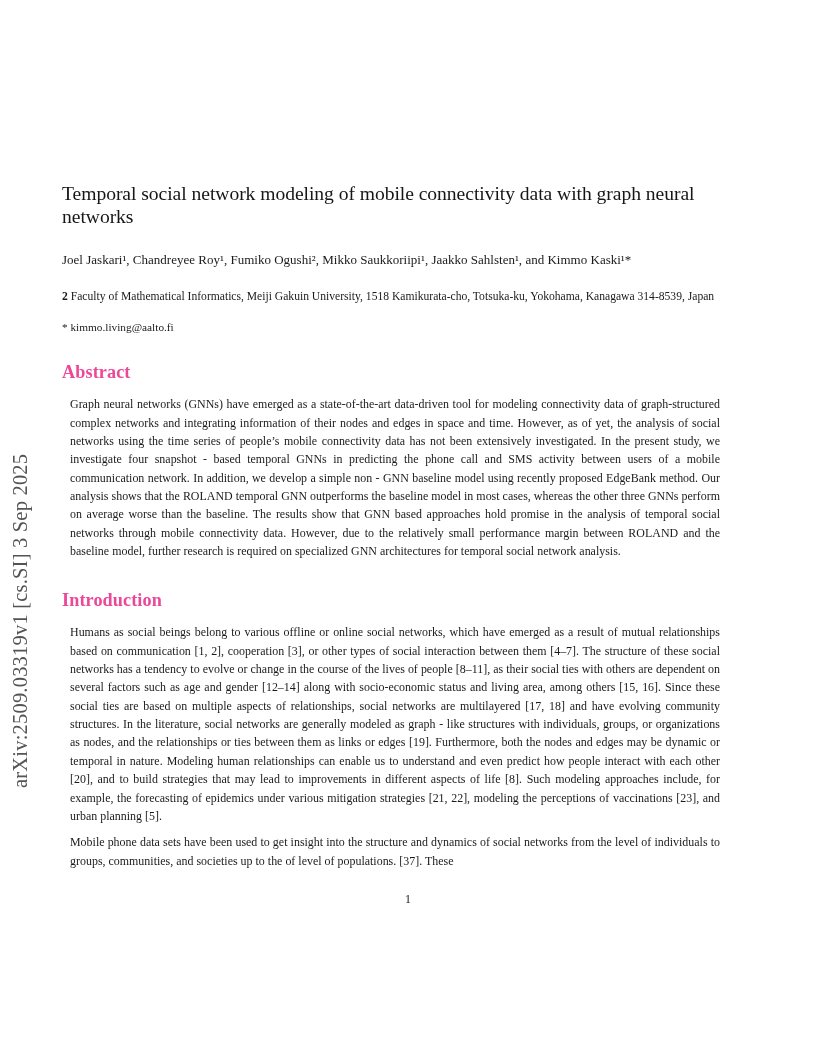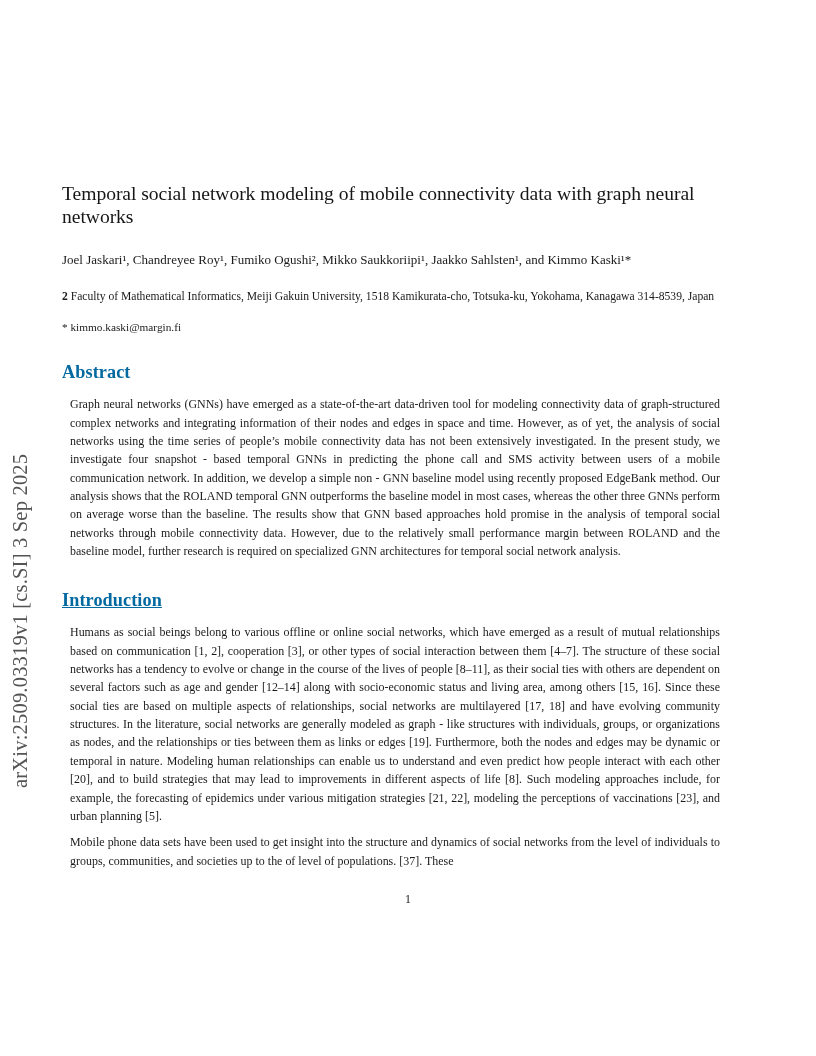--- a/index.html
+++ b/index.html
@@ -83,25 +83,25 @@
     margin-top: 14.5px;
     font-size: 11.3px;
     line-height: 1.4;
     color: #1a1a1a;
   }
 
   .section-heading {
     font-size: 18.2px;
     font-weight: bold;
     margin: 0;
-    color: #0369a1;
+    color: #ec4899;
     letter-spacing: 0.1px;
   }
   .sec-abstract { margin-top: 27px; }
-  .sec-intro    { margin-top: 30px; text-decoration: underline; }
+  .sec-intro    { margin-top: 30px; }
 
   .body-text {
     margin-top: 12px;
     font-size: 11.95px;
     line-height: 1.535;
     text-align: justify;
     color: #1a1a1a;
     letter-spacing: 0.005px;
   }
   .body-text p {
@@ -138,21 +138,21 @@
       <span>Joel Jaskari¹, Chandreyee Roy¹, Fumiko Ogushi², Mikko Saukkoriipi¹, Jaakko Sahlsten¹, and Kimmo Kaski¹*</span>
     </div>
 
     <div class="affiliations">
       <div>
         <span class="affnum">2</span>
         <span>Faculty of Mathematical Informatics, Meiji Gakuin University, 1518 Kamikurata-cho, Totsuka-ku, Yokohama, Kanagawa 314-8539, Japan</span>
       </div>
     </div>
 
-    <div class="corresponding">* kimmo.kaski@margin.fi</div>
+    <div class="corresponding">* kimmo.living@aalto.fi</div>
 
     <h2 class="section-heading sec-abstract">Abstract</h2>
     <div class="body-text">
       <p>Graph neural networks (GNNs) have emerged as a state-of-the-art data-driven tool for modeling connectivity data of graph-structured complex networks and integrating information of their nodes and edges in space and time. However, as of yet, the analysis of social networks using the time series of people’s mobile connectivity data has not been extensively investigated. In the present study, we investigate four snapshot - based temporal GNNs in predicting the phone call and SMS activity between users of a mobile communication network. In addition, we develop a simple non - GNN baseline model using recently proposed EdgeBank method. Our analysis shows that the ROLAND temporal GNN outperforms the baseline model in most cases, whereas the other three GNNs perform on average worse than the baseline. The results show that GNN based approaches hold promise in the analysis of temporal social networks through mobile connectivity data. However, due to the relatively small performance margin between ROLAND and the baseline model, further research is required on specialized GNN architectures for temporal social network analysis.</p>
     </div>
 
     <h2 class="section-heading sec-intro">Introduction</h2>
     <div class="body-text">
       <p>Humans as social beings belong to various offline or online social networks, which have emerged as a result of mutual relationships based on communication [1, 2], cooperation [3], or other types of social interaction between them [4–7]. The structure of these social networks has a tendency to evolve or change in the course of the lives of people [8–11], as their social ties with others are dependent on several factors such as age and gender [12–14] along with socio-economic status and living area, among others [15, 16]. Since these social ties are based on multiple aspects of relationships, social networks are multilayered [17, 18] and have evolving community structures. In the literature, social networks are generally modeled as graph - like structures with individuals, groups, or organizations as nodes, and the relationships or ties between them as links or edges [19]. Furthermore, both the nodes and edges may be dynamic or temporal in nature. Modeling human relationships can enable us to understand and even predict how people interact with each other [20], and to build strategies that may lead to improvements in different aspects of life [8]. Such modeling approaches include, for example, the forecasting of epidemics under various mitigation strategies [21, 22], modeling the perceptions of vaccinations [23], and urban planning [5].</p>
       <p>Mobile phone data sets have been used to get insight into the structure and dynamics of social networks from the level of individuals to groups, communities, and societies up to the of level of populations. [37]. These</p>

